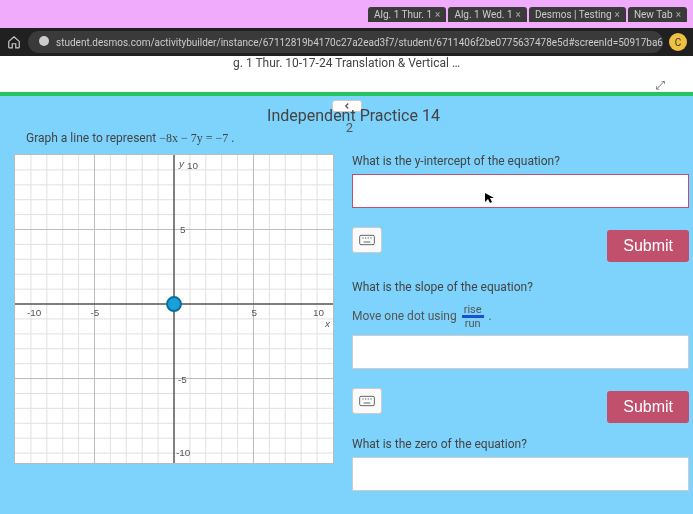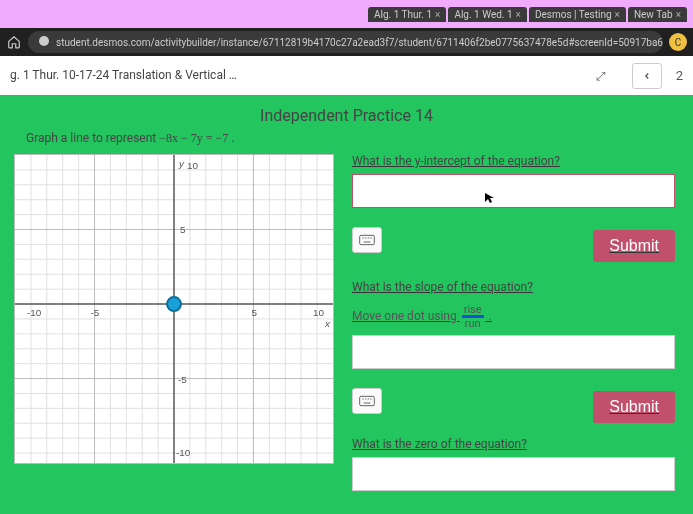--- a/index.html
+++ b/index.html
@@ -59,48 +59,49 @@
     padding:0 10px;
     color:#ccc;
     font-size:10px;
     overflow:hidden;
     white-space:nowrap;
   }
   .addr-bar .lock { margin-right:6px;}
   .ext-icon { width:18px;height:18px;border-radius:50%;background:#f0c040;display:flex;align-items:center;justify-content:center;font-size:10px;color:#333;}
   .doc-header {
     background:#fff;
-    border-bottom:1px solid #22c55e;
+    border-bottom:4px solid #22c55e;
     height:40px;
     display:flex;
     align-items:center;
     padding:0 10px;
     gap:8px;
+    flex-direction:column;
   }
   .doc-title-area { display:flex; flex-direction:column; line-height:1.2;}
   .doc-title { font-size:12px; color:#444;}
   .doc-sub { font-size:10px; color:#888;}
   .fullscreen-icon { margin-left:auto; margin-right:18px; color:#666; font-size:12px; cursor:pointer;}
   .nav-btn {
     width:30px; height:26px; border:1px solid #ccc; background:#fff;
     display:flex; align-items:center; justify-content:center;
     border-radius:3px; cursor:pointer; color:#555;
   }
   .page-num { color:#555; font-size:13px; margin-left:6px;}
   .content {
-    background:#22c55e;
-    padding:10px 14px 0 14px;
+    background:#7dd3fc;
+    padding:10px 0 0 14px;
     height: calc(514px - 28px - 28px - 40px);
     overflow:hidden;
   }
   .activity-title { text-align:center; font-size:16px; color:#444; margin-bottom:6px;}
   .prompt { font-size:12px; color:#444; margin:4px 0 8px 12px;}
   .two-col { display:flex; gap:18px; }
   .left-col { width:320px; }
-  .right-col { flex:1; padding-right:4px;text-decoration:underline;}
+  .right-col { flex:1; padding-right:4px;}
   .graph-box {
     width:320px; height:310px; border:1px solid #bbb; background:#fff;
     position:relative;
   }
   .graph-box svg { width:100%; height:100%; display:block;}
   .q-text { font-size:12px; color:#444; margin-bottom:6px;}
   .hint { font-size:12px; color:#555; margin:10px 0 6px 0;}
   .answer-input {
     width:100%; border:1px solid #c0506b; background:#fff;
     height:34px; padding:4px 8px; font-size:13px; outline:none;

